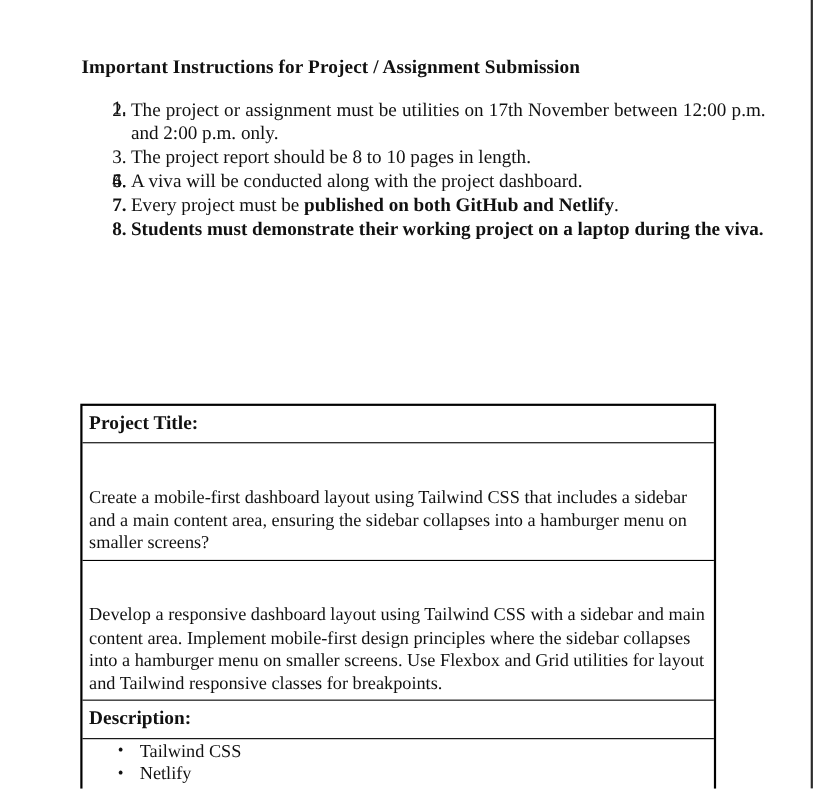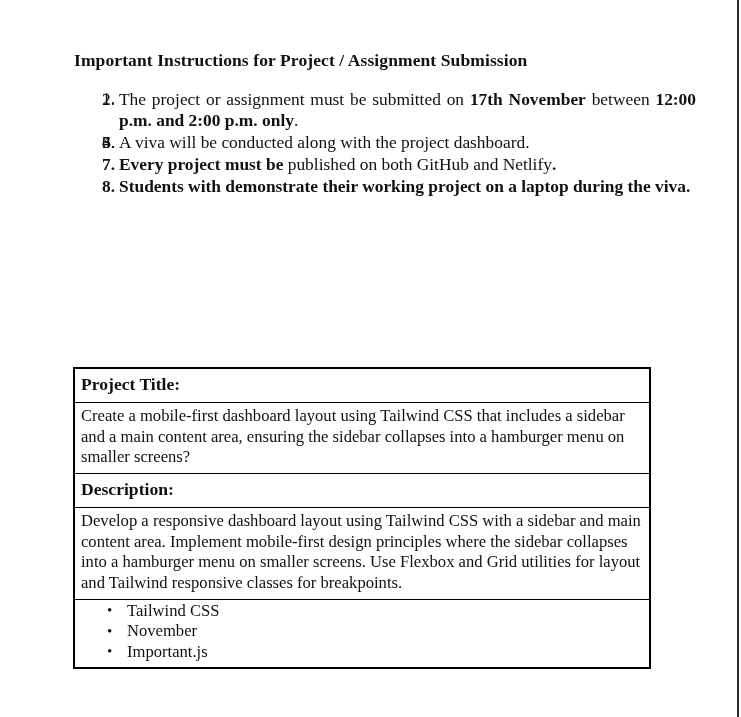--- a/index.html
+++ b/index.html
@@ -64,21 +64,21 @@
     text-align: right;
     font-weight: normal;
   }
   .instructions > li.bold,
   .instructions > li.bold > .num {
     font-weight: bold;
   }
   .instructions > li.no-justify {
     text-align: left;
   }
-  b, strong { font-weight: bold; }
+  b, strong { font-weight: normal; }
 
   .proj-table {
     position: absolute;
     top: 367px;
     left: 73px;
     width: 578px;
     border: 2px solid #000000;
     box-sizing: border-box;
     background: #ffffff;
   }
@@ -98,20 +98,21 @@
   .td.label {
     font-weight: bold;
     font-size: 17.6px;
     padding-top: 5px;
     padding-bottom: 7px;
   }
   .td.body {
     font-size: 16.6px;
     line-height: 20.6px;
     padding-bottom: 5px;
+    margin-top: 36px;
   }
   .tools-list {
     margin: 1px 0 5px 0;
     padding: 0 0 0 52px;
     list-style: none;
     font-size: 16.6px;
     line-height: 20.6px;
   }
   .tools-list > li {
     position: relative;
@@ -132,67 +133,67 @@
 
   <div class="content">
 
     <div class="doc-heading">Important Instructions for Project / Assignment Submission</div>
 
     <ol class="instructions">
       <li>
         <span class="num">1.</span>
       </li>
       <li>
-        <span class="num">2.</span><span>The project or assignment must be submitted on </span><b>17th November</b><span> between </span><b>12:00 p.m. and 2:00 p.m. only</b><span>.</span>
-      </li>
-      <li class="no-justify">
-        <span class="num">3.</span>
+        <span class="num">2.</span><span>The project or assignment must be utilities on </span><b>17th November</b><span> between </span><b>12:00 p.m. and 2:00 p.m. only</b><span>.</span>
+      </li>
+      <li class="no-justify">
+        <span class="num">3.</span><span>The project report should be 8 to 10 pages in length.</span>
       </li>
       <li class="no-justify">
         <span class="num">4.</span>
       </li>
       <li class="no-justify">
         <span class="num">5.</span>
       </li>
       <li class="no-justify">
         <span class="num">6.</span><span>A viva will be conducted along with the project dashboard.</span>
       </li>
       <li class="no-justify bold">
-        <span class="num">7.</span><b>Every project must be</b><span style="font-weight:normal"> published on both GitHub and Netlify</span><b>.</b>
+        <span class="num">7.</span><b>Every project must be</b><span style="font-weight:bold"> published on both GitHub and Netlify</span><b>.</b>
       </li>
       <li class="bold">
-        <span class="num">8.</span><span>Students with demonstrate their working project on a laptop during the viva.</span>
+        <span class="num">8.</span><span>Students must demonstrate their working project on a laptop during the viva.</span>
       </li>
     </ol>
 
     <div class="proj-table">
 
       <div class="tr">
         <div class="td label">Project Title:</div>
       </div>
 
       <div class="tr">
         <div class="td body">Create a mobile-first dashboard layout using Tailwind CSS that includes a sidebar and a main content area, ensuring the sidebar collapses into a hamburger menu on smaller screens?</div>
       </div>
 
       <div class="tr">
+        <div class="td body">Develop a responsive dashboard layout using Tailwind CSS with a sidebar and main content area. Implement mobile-first design principles where the sidebar collapses into a hamburger menu on smaller screens. Use Flexbox and Grid utilities for layout and Tailwind responsive classes for breakpoints.</div>
+      </div>
+
+      <div class="tr">
         <div class="td label">Description:</div>
-      </div>
-
-      <div class="tr">
-        <div class="td body">Develop a responsive dashboard layout using Tailwind CSS with a sidebar and main content area. Implement mobile-first design principles where the sidebar collapses into a hamburger menu on smaller screens. Use Flexbox and Grid utilities for layout and Tailwind responsive classes for breakpoints.</div>
       </div>
 
       <div class="tr">
         <ul class="tools-list">
           <li>
             <span class="dot">•</span><span>Tailwind CSS</span>
           </li>
           <li>
-            <span class="dot">•</span><span>November</span>
+            <span class="dot">•</span><span>Netlify</span>
           </li>
           <li>
             <span class="dot">•</span><span>Important.js</span>
           </li>
         </ul>
       </div>
 
     </div>
 
   </div>

